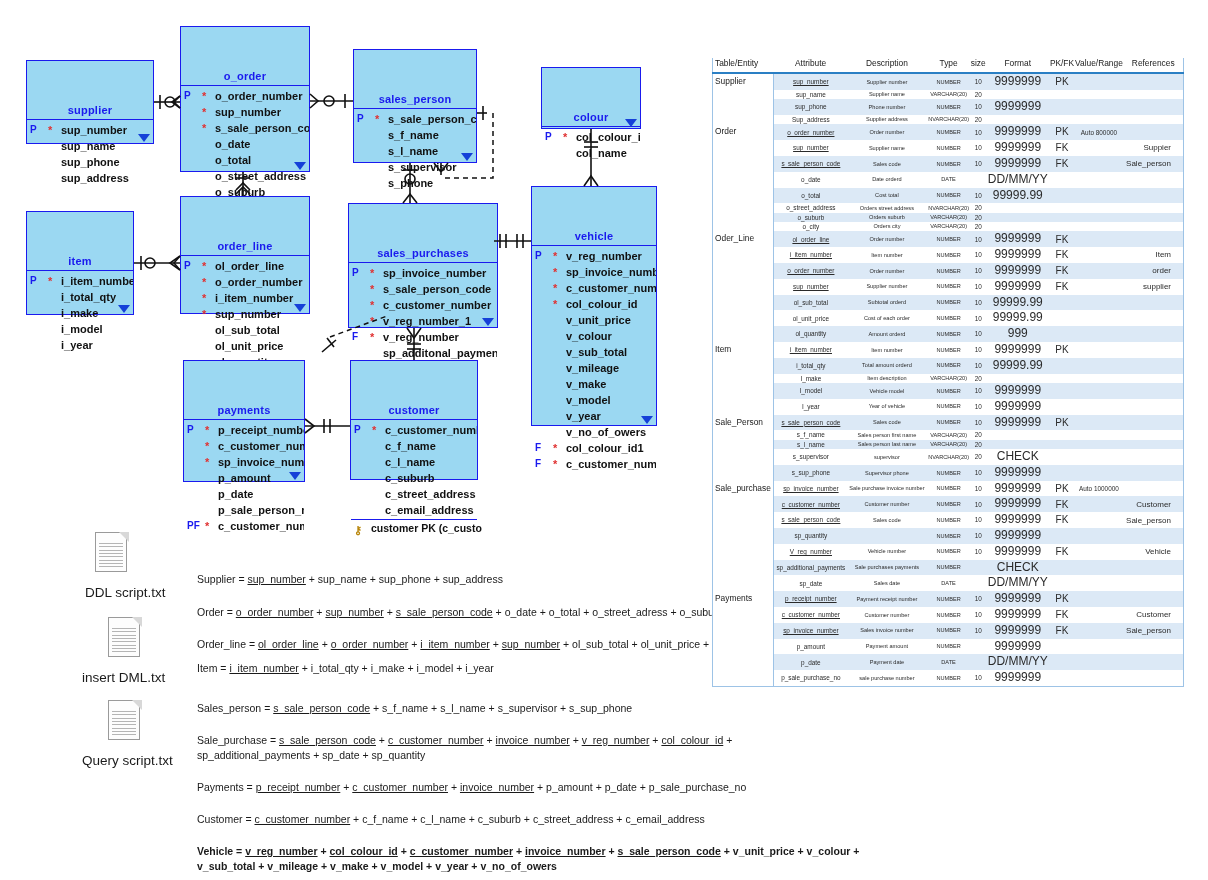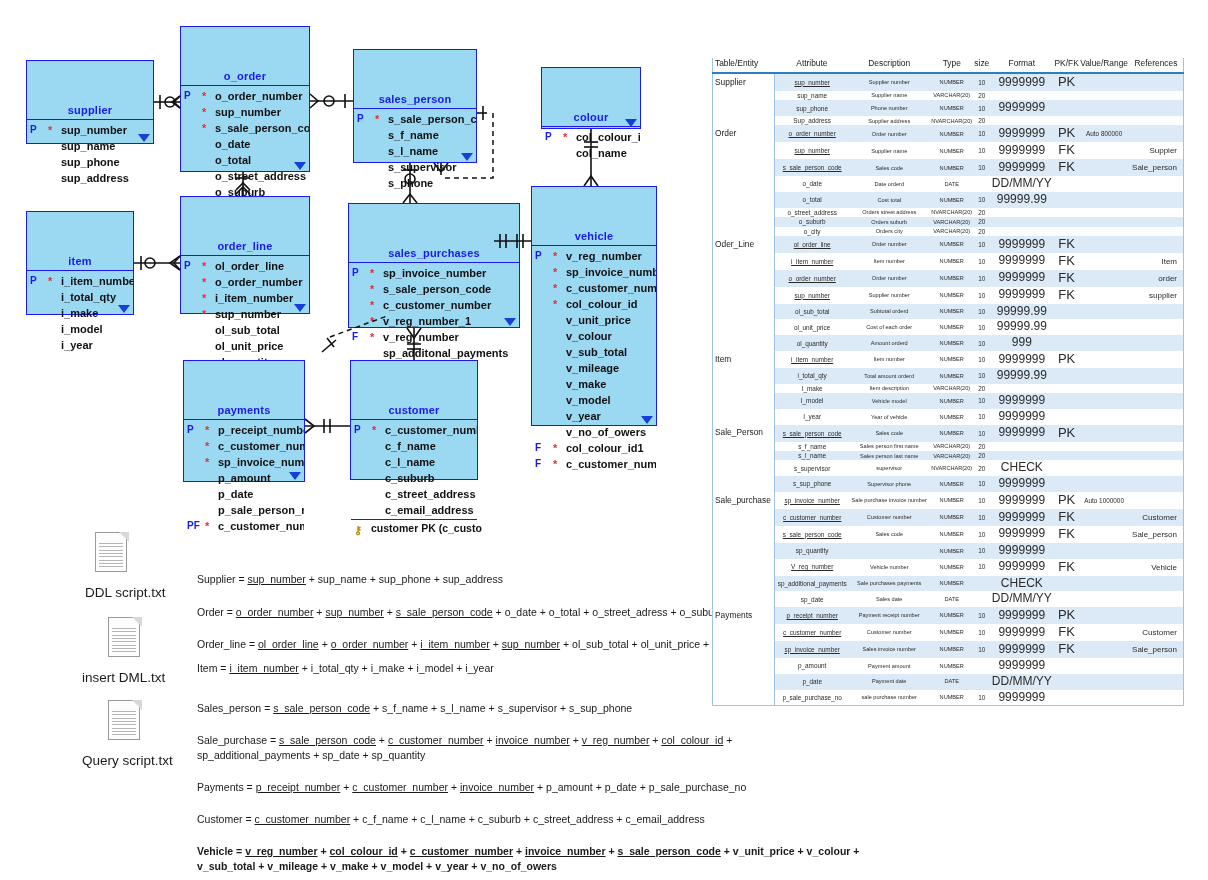--- a/index.html
+++ b/index.html
@@ -51,23 +51,23 @@
   #dd td{padding:1px 1px;text-align:center;vertical-align:middle;color:#2b2b2b;
          line-height:1.15;font-size:5.6px;}
   #dd td.ent{text-align:left;font-size:8.4px;color:#1a1a1a;padding-left:2px;
              border-right:1px solid #9dc3e6;background:#fff !important;}
   #dd tr.alt td{background:#dce9f6;}
   #dd td.attr-c{font-size:6.4px;}
   #dd td.attr-c.u{text-decoration:underline;}
   #dd td.type-c{font-size:5.6px;}
   #dd td.sz{font-size:6.4px;}
   #dd td.fmt{font-size:12px;}
-  #dd td.pkfk{font-size:13px;}
+  #dd td.pkfk{font-size:10px;}
   #dd td.vr{font-size:6.4px;}
-  #dd td.ref{font-size:8px;text-align:right;padding-right:6px;margin-left:7px;}
+  #dd td.ref{font-size:8px;text-align:right;padding-right:12px;margin-left:7px;}
 </style>
 </head>
 <body>
 
 <div id="er-canvas">
     <div class="entity" style="left: 26px; top: 60px; width: 128px; height: 84px;">
       <div class="etitle">supplier</div>
       <div class="ebody">
         <div class="attr"><span class="k">P</span><span class="star">*</span><span>sup_number</span></div>
         <div class="attr"><span class="k"></span><span>sup_name</span></div>
@@ -126,21 +126,21 @@
         <div class="attr"><span class="k">P</span><span class="star">*</span><span>ol_order_line</span></div>
         <div class="attr"><span class="k"></span><span class="star">*</span><span>o_order_number</span></div>
         <div class="attr"><span class="k"></span><span class="star">*</span><span>i_item_number</span></div>
         <div class="attr"><span class="k"></span><span class="star">*</span><span>sup_number</span></div>
         <div class="attr"><span class="k"></span><span>ol_sub_total</span></div>
         <div class="attr"><span class="k"></span><span>ol_unit_price</span></div>
         <div class="attr"><span class="k"></span><span>ol_quantity</span></div>
       </div>
       <div class="caret"></div>
     </div>
-    <div class="entity" style="left: 348px; top: 203px; width: 172px; height: 125px;">
+    <div class="entity" style="left: 348px; top: 203px; width: 150px; height: 125px;">
       <div class="etitle">sales_purchases</div>
       <div class="ebody">
         <div class="attr"><span class="k">P</span><span class="star">*</span><span>sp_invoice_number</span></div>
         <div class="attr"><span class="k"></span><span class="star">*</span><span>s_sale_person_code</span></div>
         <div class="attr"><span class="k"></span><span class="star">*</span><span>c_customer_number</span></div>
         <div class="attr"><span class="k"></span><span class="star">*</span><span>v_reg_number_1</span></div>
         <div class="attr"><span class="k">F</span><span class="star">*</span><span>v_reg_number</span></div>
         <div class="attr"><span class="k"></span><span>sp_additonal_payments</span></div>
       </div>
       <div class="caret"></div>

